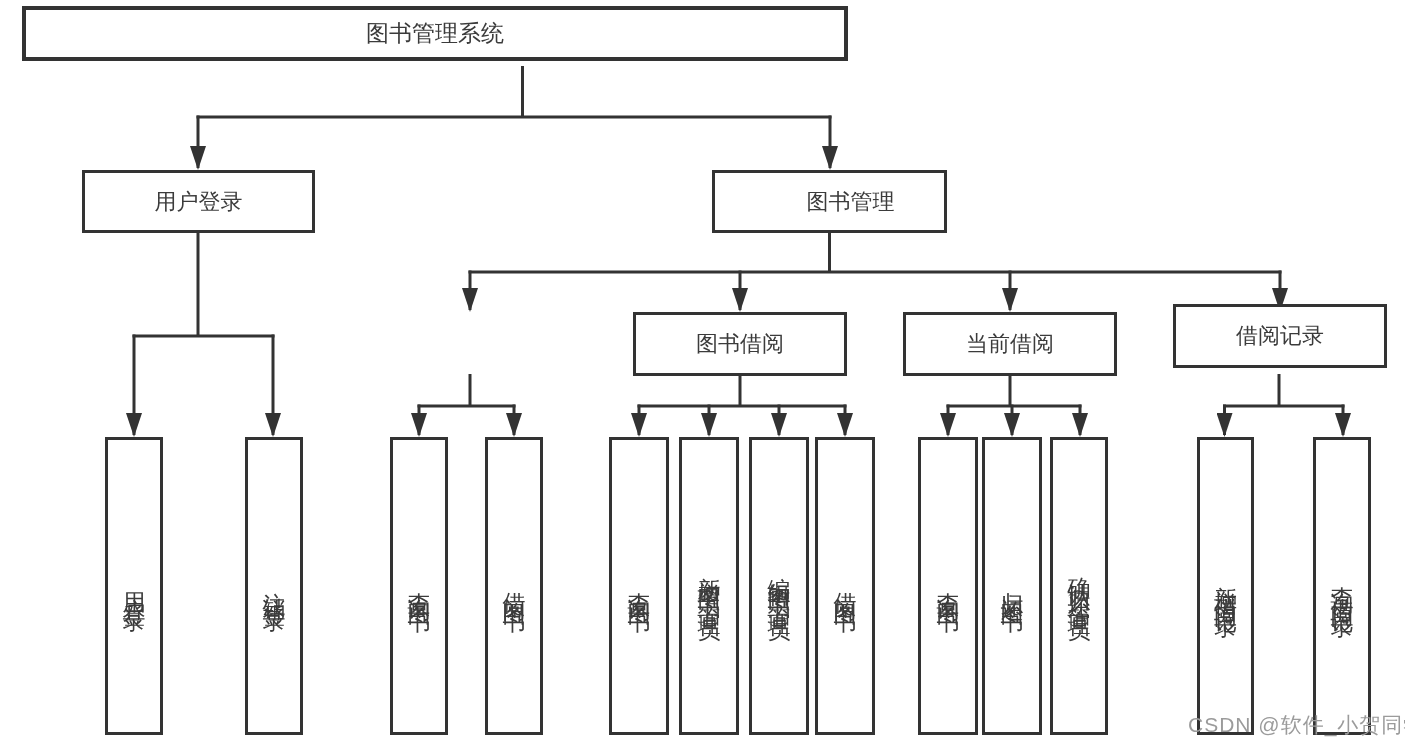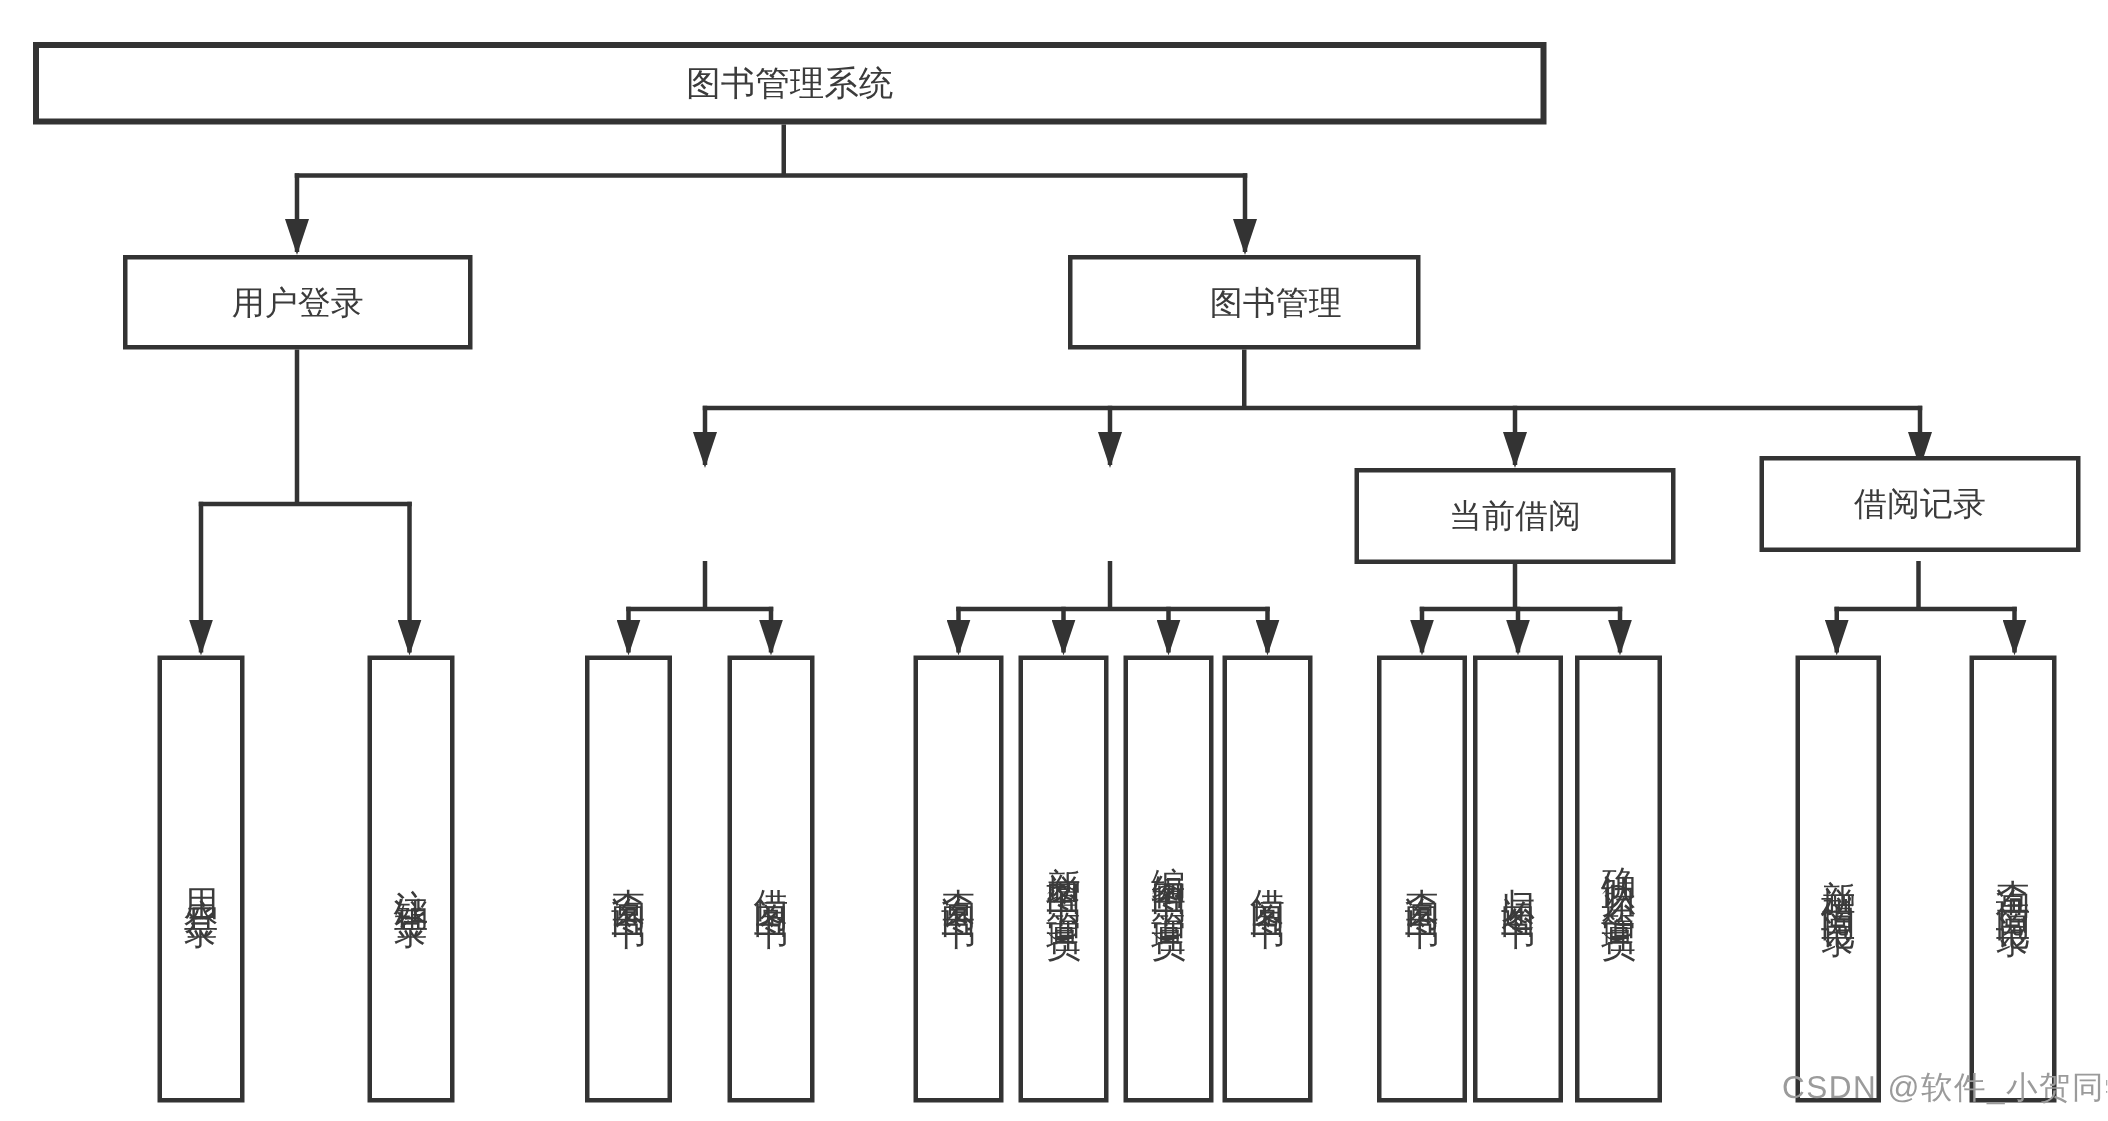--- a/index.html
+++ b/index.html
@@ -98,31 +98,34 @@
     <path class="w" d="M948 404.5 L948 435" marker-end="url(#arw)"></path>
     <path class="w" d="M1012 404.5 L1012 435" marker-end="url(#arw)"></path>
     <path class="w" d="M1080 404.5 L1080 435" marker-end="url(#arw)"></path>
 
     <path class="w" d="M1279 374 L1279 406"></path>
     <path class="w" d="M1223 406 L1344.5 406"></path>
     <path class="w" d="M1224.5 404.5 L1224.5 435" marker-end="url(#arw)"></path>
     <path class="w" d="M1343 404.5 L1343 435" marker-end="url(#arw)"></path>
   </svg>
 
-  <div class="box root" style="left:22px; top:28px; width:1009px; height:55px;">
+  <div class="box root" style="left:22px; top:6px; width:826px; height:55px;">
     <span>图书管理系统</span>
   </div>
 
   <div class="box h2" style="left:82px; top:170px; width:233px; height:63px;">
     <span>用户登录</span>
   </div>
   <div class="box h2" style="left:712px; top:170px; width:235px; height:63px;padding-left:42px;">
     <span>图书管理</span>
   </div>
 
+  <div class="box h3" style="left:633px; top:312px; width:214px; height:64px;">
+    <span>图书借阅</span>
+  </div>
   <div class="box h3" style="left:903px; top:312px; width:214px; height:64px;text-align:right;">
     <span>当前借阅</span>
   </div>
   <div class="box h3" style="left:1173px; top:304px; width:214px; height:64px;">
     <span>借阅记录</span>
   </div>
 
   <div class="box v" style="left:105px; top:437px; width:58px; height:298px;">
     <span>用户登录</span>
   </div>

